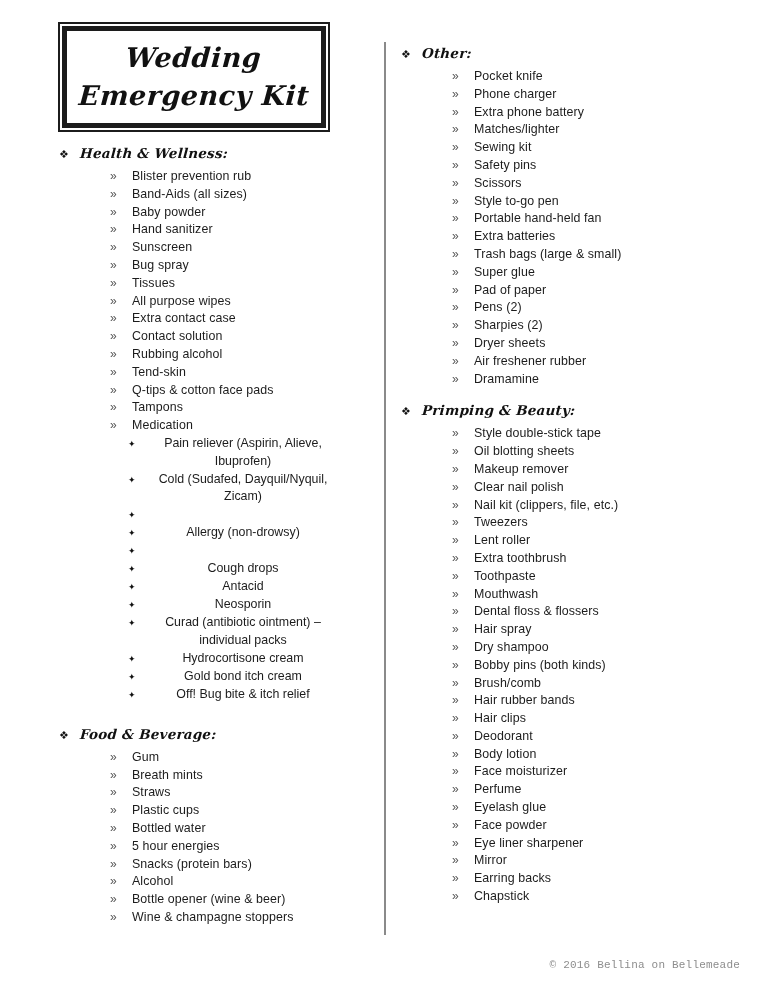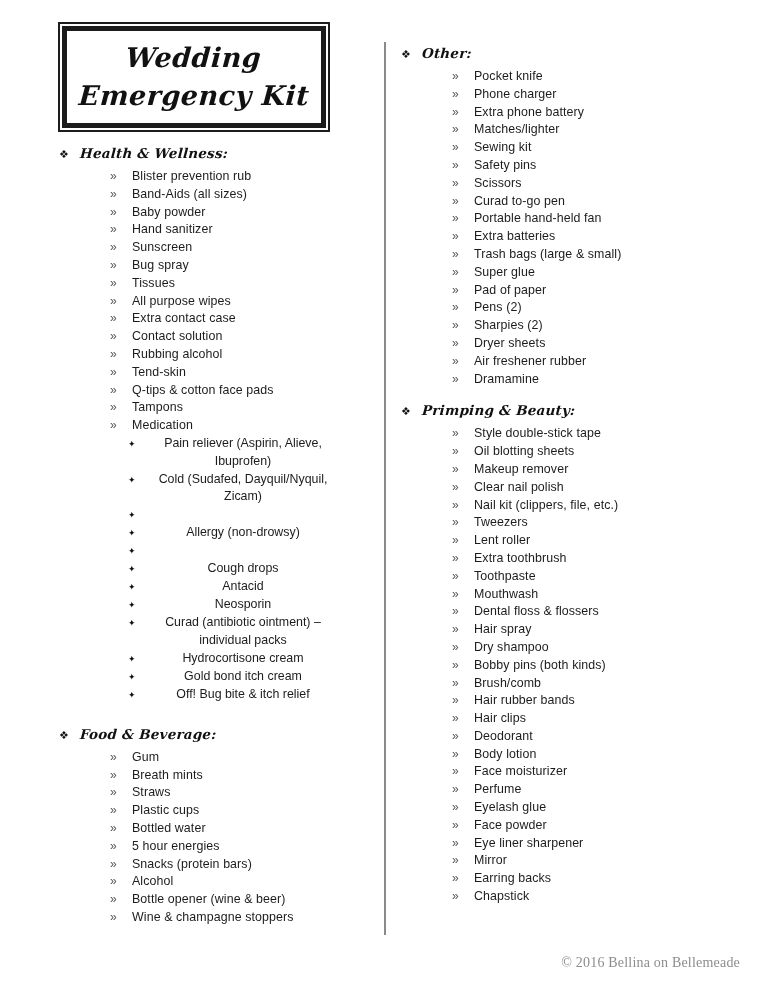--- a/index.html
+++ b/index.html
@@ -162,24 +162,24 @@
     flex: 1;
     max-width: 182px;
     text-align: center;
   }
 
   
   .footer {
     position: absolute;
     right: 28px;
     bottom: 22px;
-    font-size: 14px;
+    font-size: 11px;
     color: #8d8d8d;
     letter-spacing: 0.2px;
-    font-family: Liberation Serif, serif;
+    font-family: Liberation Mono, monospace;
     margin-left: 28px;
   }
 </style>
 </head>
 <body>
 
 <div class="page">
 
   <div class="title-box">
     <div class="title-box-inner">
@@ -390,21 +390,21 @@
             <li>
               <span class="li-bullet">»</span>
               <span class="li-text">Safety pins</span>
             </li>
             <li>
               <span class="li-bullet">»</span>
               <span class="li-text">Scissors</span>
             </li>
             <li>
               <span class="li-bullet">»</span>
-              <span class="li-text">Curad to-go pen</span>
+              <span class="li-text">Style to-go pen</span>
             </li>
             <li>
               <span class="li-bullet">»</span>
               <span class="li-text">Portable hand-held fan</span>
             </li>
             <li>
               <span class="li-bullet">»</span>
               <span class="li-text">Extra batteries</span>
             </li>
             <li>

